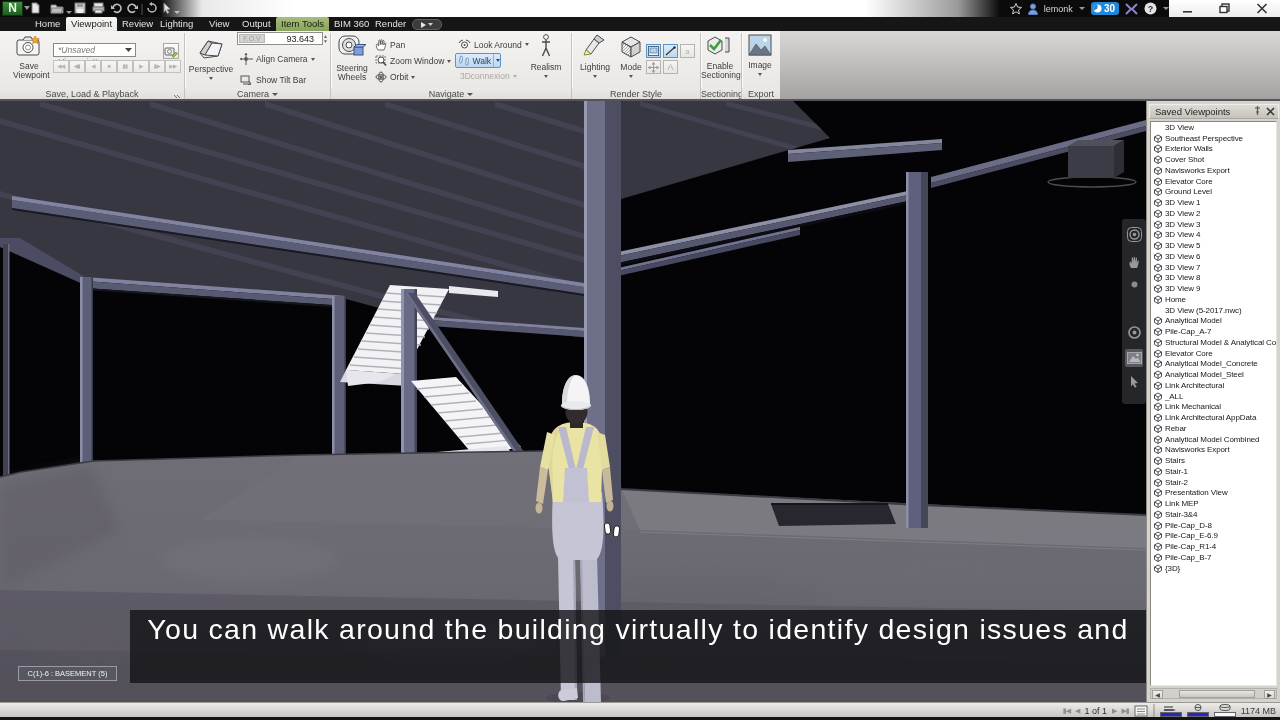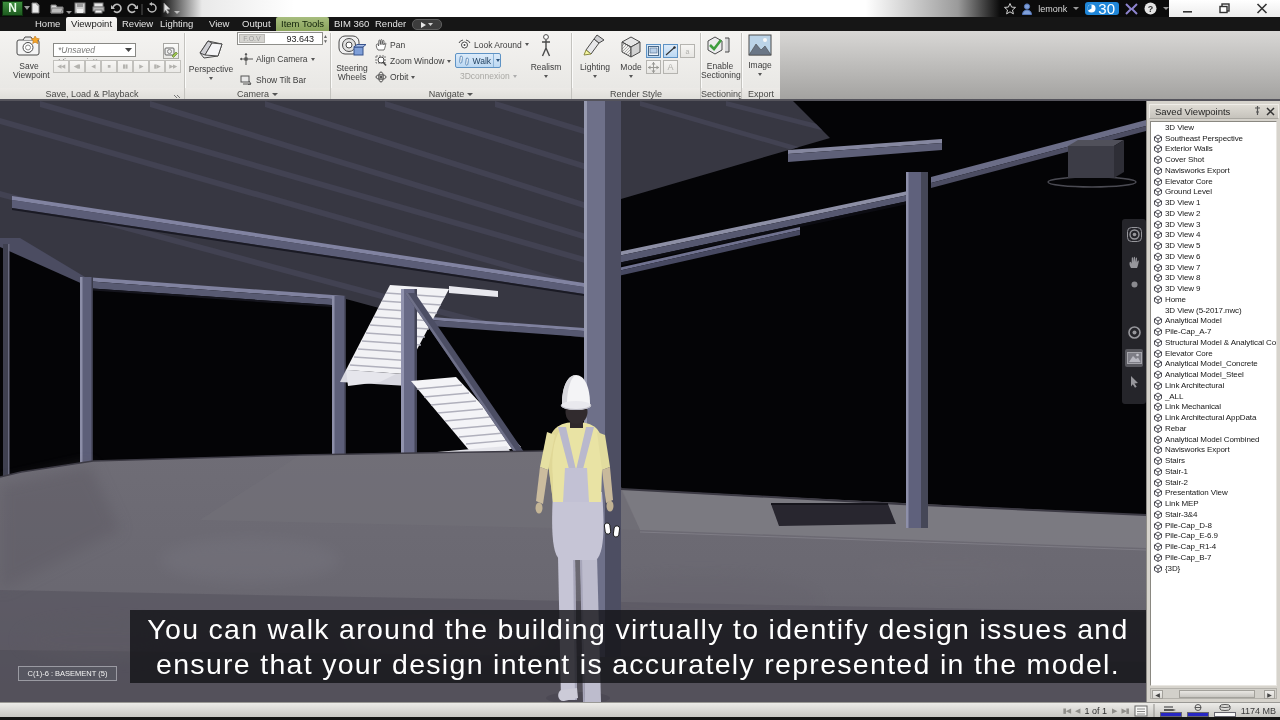--- a/index.html
+++ b/index.html
@@ -10,21 +10,21 @@
   
   #titlebar { position:absolute; left:0; top:0; width:1280px; height:17px; background:#0b0b0b; }
   #nlogo { position:absolute; left:2px; top:1px; width:21px; height:15px; background:linear-gradient(#3f8f3f,#1e5c20); border:1px solid #0c330d; color:#eafcea; font-weight:bold; font-size:12px; line-height:13px; text-align:center; }
   #nlogo-caret { position:absolute; left:24px; top:6px; width:0; height:0; border-left:3px solid transparent; border-right:3px solid transparent; border-top:4px solid #9a9a9a; }
   .qat { position:absolute; top:2px; height:12px; display:flex; align-items:center; }
   .qat svg { display:block; }
   #title-mist { position:absolute; left:160px; top:0; width:840px; height:17px;
     background:linear-gradient(90deg, rgba(250,250,250,0) 0%, rgba(252,252,252,.92) 5%, rgba(255,255,255,1) 16%, rgba(255,255,255,1) 84%, rgba(250,250,250,.6) 95%, rgba(250,250,250,0) 100%); }
   #tb-right { position:absolute; right:111px; top:0; height:17px; display:flex; align-items:center; gap:6px; color:#cfcfcf; }
   #tb-user { font-size:9px; color:#d8d8d8; }
-  #tb-badge { background:#1f86d8; border-radius:3px; color:#fff; font-size:15px; font-weight:normal; height:13px; padding:0 4px 0 2px; display:flex; align-items:center; gap:2px; }
+  #tb-badge { background:#1f86d8; border-radius:3px; color:#fff; font-size:10px; font-weight:bold; height:13px; padding:0 4px 0 2px; display:flex; align-items:center; gap:2px; }
   #win-zone { position:absolute; right:0; top:0; width:111px; height:17px; background:linear-gradient(#ffffff,#ececec); display:flex; align-items:center; justify-content:space-around; }
 
   
   #tabrow { position:absolute; left:0; top:17px; width:1280px; height:14px; background:#161616; }
   .rtab { position:absolute; top:0; height:14px; padding:0 5px; font-size:9.5px; line-height:14px; color:#e3e3e3; }
   .rtab.active { background:linear-gradient(#f7f6f4,#eceae7); color:#1a1a1a; border-radius:2px 2px 0 0; }
   .rtab.context { background:linear-gradient(#a7bd7e,#8aa35c); color:#102008; border-radius:2px 2px 0 0; }
   #tab-pill { position:absolute; left:412px; top:19px; width:30px; height:11px; background:#3c3c3c; border:1px solid #5d5d5d; border-radius:5px; display:flex; align-items:center; justify-content:center; gap:2px; }
 
   
@@ -666,21 +666,20 @@
     <div class="nb" style="margin-top:5px">
         <svg width="11" height="13">
           <path d="M2 1 l7 7 l-3.5 0.4 l2.2 3.4 l-1.7 1 l-2.2 -3.5 l-1.8 2.2 z" fill="#97979c"></path>
         </svg>
       </div>
   </div>
 
   
   <div id="subtitle">
     <div>You can walk around the building virtually to identify design issues and</div>
-    <div>ensure that your design intent is accurately represented in the model.</div>
   </div>
 
   
   <div id="section-pill">C(1)-6 : BASEMENT (5)</div>
 </div>
 
 <div id="sidepanel">
   <div id="sp-title">
     <span>Saved Viewpoints</span>
     <span class="ticons">

